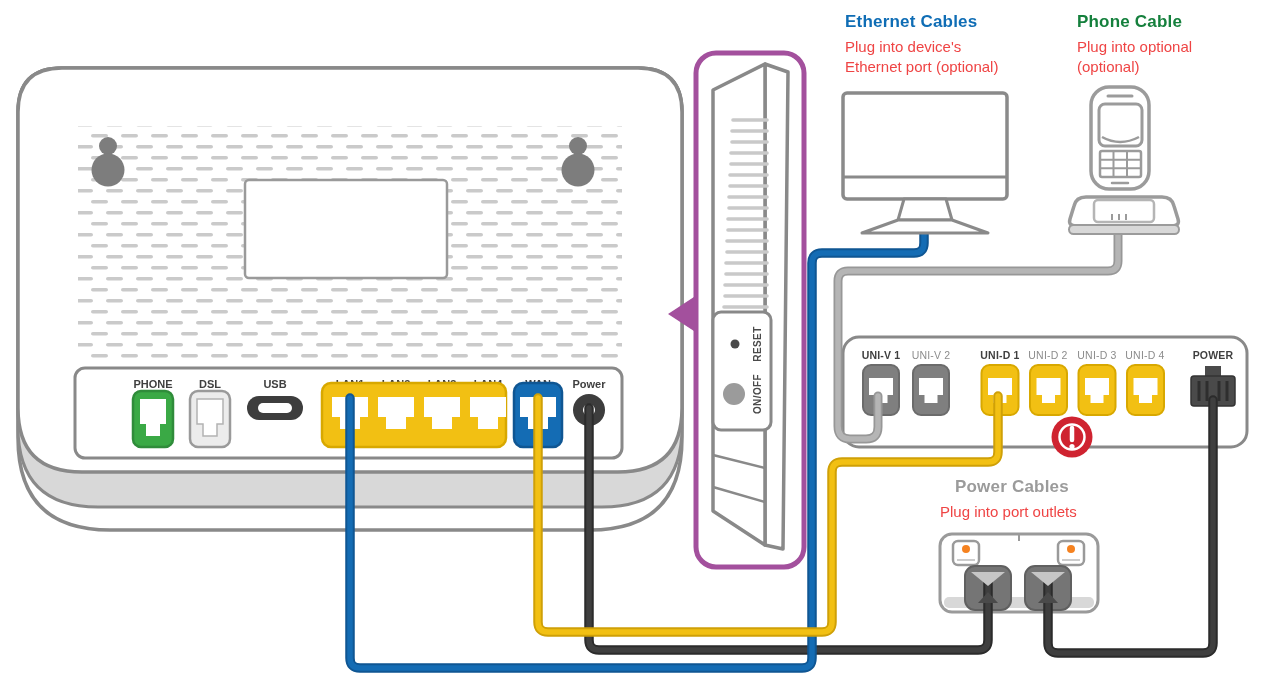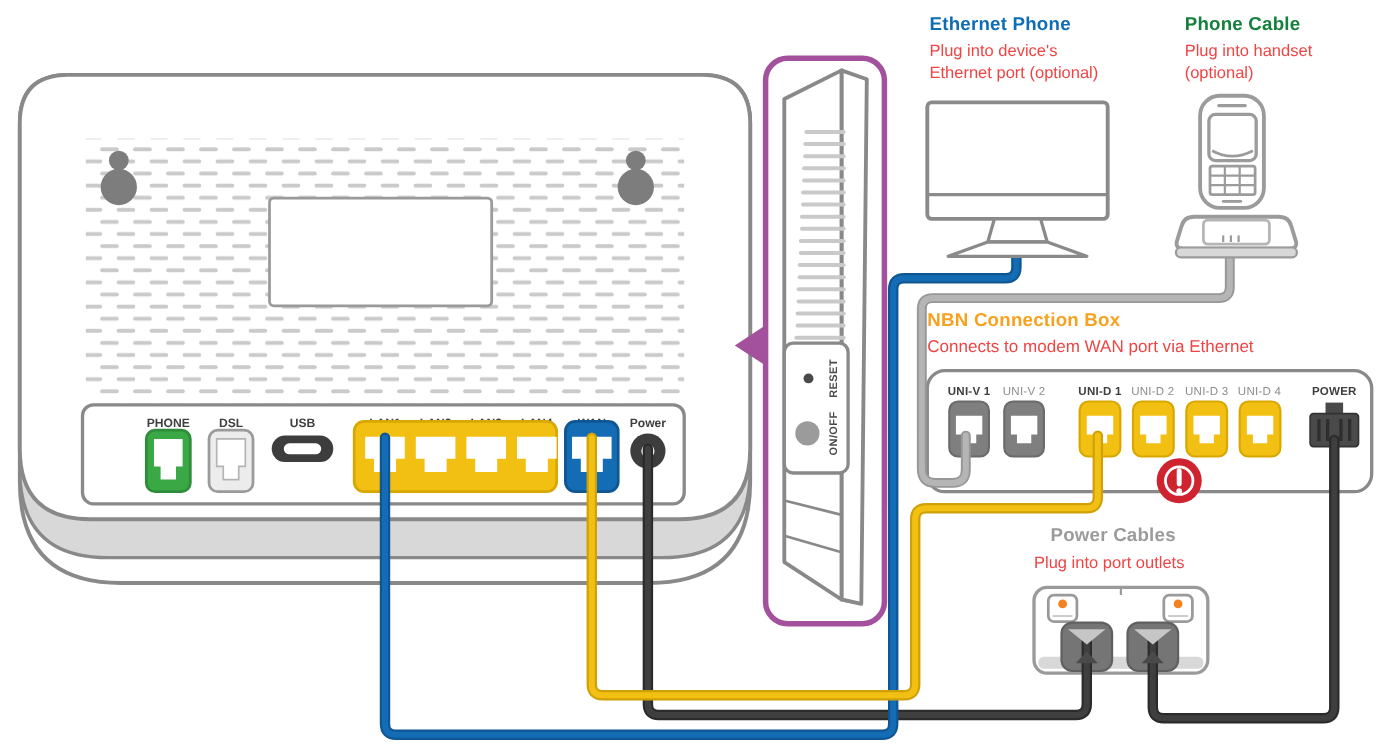--- a/index.html
+++ b/index.html
@@ -255,34 +255,30 @@
     <rect x="1094" y="200" width="60" height="22" rx="4" fill="none" stroke="#b5b5b5" stroke-width="2.5"></rect>
     <g stroke="#9b9b9b" stroke-width="2">
       <line x1="1112" y1="214" x2="1112" y2="220"></line>
           <line x1="1119" y1="214" x2="1119" y2="220"></line>
       <line x1="1126" y1="214" x2="1126" y2="220"></line>
     </g>
   </g>
 </svg>
 
 <div class="txtblock" id="eth-block">
-  <h3>Ethernet Phone</h3>
+  <h3>Ethernet Cables</h3>
   <p>Plug into device's</p>
   <p>Ethernet port (optional)</p>
 </div>
 
 <div class="txtblock" id="phone-block">
   <h3>Phone Cable</h3>
-  <p>Plug into handset</p>
+  <p>Plug into optional</p>
   <p>(optional)</p>
 </div>
 
-<div class="txtblock" id="nbn-block">
-  <h3>NBN Connection Box</h3>
-  <p>Connects to modem WAN port via Ethernet</p>
-</div>
 
 <div class="txtblock" id="power-block">
   <h3>Power Cables</h3>
   <p>Plug into port outlets</p>
 </div>
 
 </div>
 
 </body></html>

